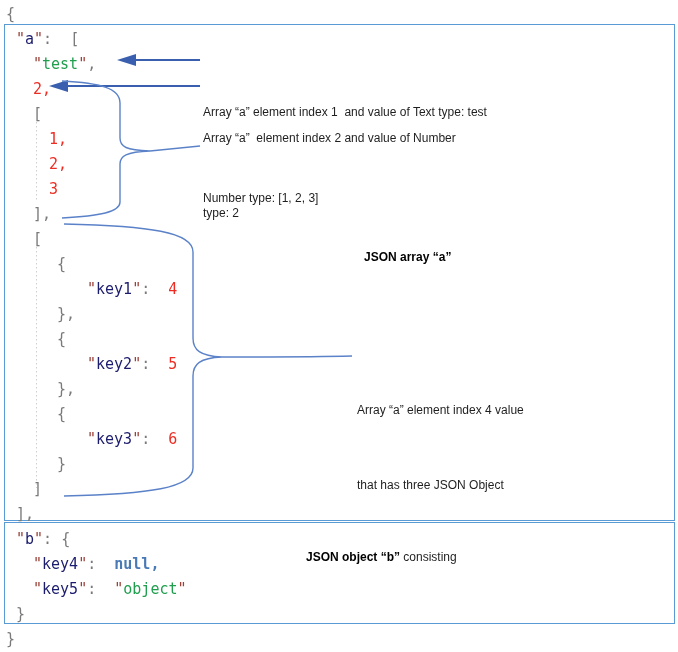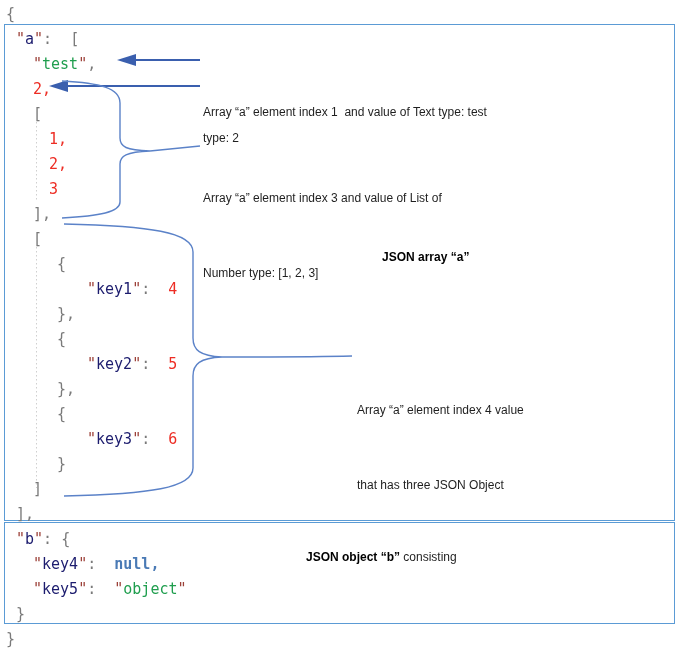--- a/index.html
+++ b/index.html
@@ -84,29 +84,29 @@
 
     <path d="M 64 224 C 150 226 193 232 193 252 L 193 338 C 193 350 200 356 222 357 C 200 358 193 364 193 376 L 193 468 C 193 488 150 494 64 496" fill="none" stroke="#5b82c8" stroke-width="1.4"></path>
     <path d="M 222 357 C 280 357 310 357 352 356" fill="none" stroke="#5b82c8" stroke-width="1.4"></path>
   </svg>
 
   <div class="ann" style="left:203px;top:50px;">
     <div>Array “a” element index 1  and value of Text type: test</div>
   </div>
 
   <div class="ann" style="left:203px;top:76px;">
+    <div>Array “a”  element index 2 and value of Number</div>
     <div>type: 2</div>
   </div>
 
   <div class="ann" style="left:203px;top:136px;">
-    <div>Array “a” element index 3 and value of List of</div>
     <div>Number type: [1, 2, 3]</div>
   </div>
 
-  <div class="ann ann-bold" style="left:382px;top:245px;">JSON array “a”</div>
+  <div class="ann ann-bold" style="left:364px;top:245px;">JSON array “a”</div>
 
   <div class="ann" style="left:357px;top:348px;">
     <div>Array “a” element index 4 value</div>
     <div>that has three JSON Object</div>
   </div>
 
   <div class="ann ann-center" style="left:306px;top:545px;width:275px;">
     <div><span class="ann-bold">JSON object “b”</span><span> consisting</span></div>
   </div>
 

